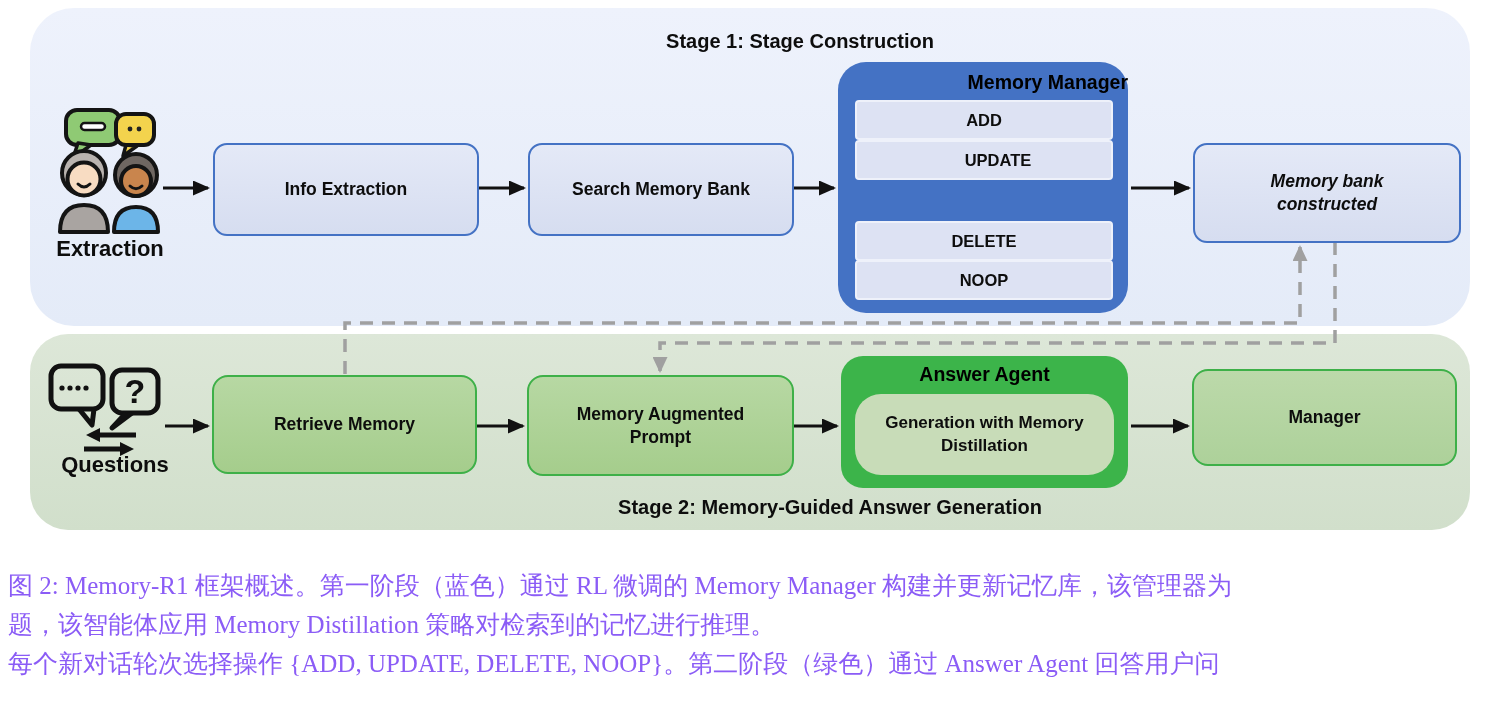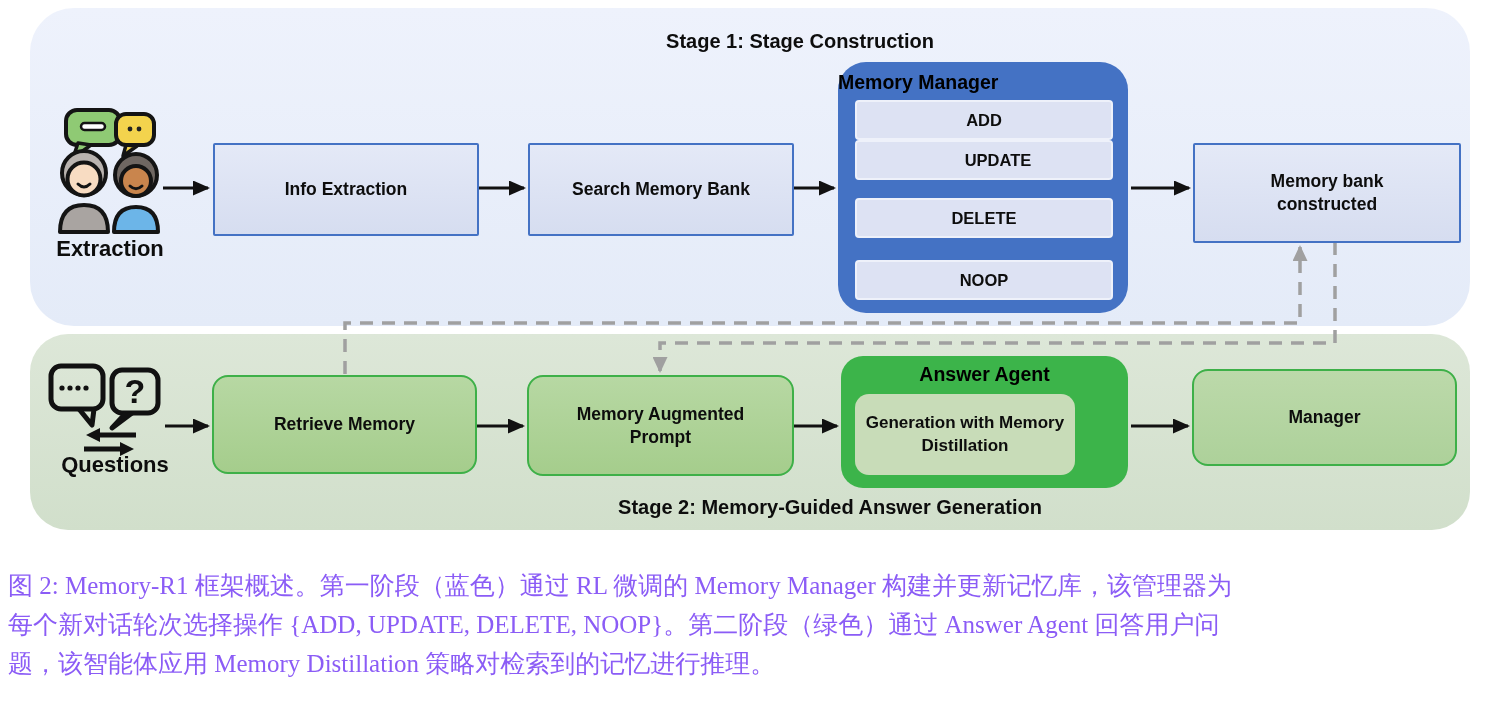--- a/index.html
+++ b/index.html
@@ -23,46 +23,46 @@
   .stage1{left:30px;top:8px;width:1440px;height:318px;border-radius:44px;
           background:linear-gradient(180deg,var(--stage1-bg-top),var(--stage1-bg-bot));}
   .stage2{left:30px;top:334px;width:1440px;height:196px;border-radius:38px;
           background:linear-gradient(180deg,var(--stage2-bg-top),var(--stage2-bg-bot));}
   .stage-title{position:absolute;transform:translateX(-50%);font-weight:700;font-size:20px;white-space:nowrap;}
   .t1{left:800px;top:30px;}
   .t2{left:830px;top:496px;}
   .box{position:absolute;display:flex;align-items:center;justify-content:center;
        text-align:center;font-weight:600;font-size:17.5px;line-height:1.3;white-space:pre-line;}
   .lav{background:linear-gradient(180deg,var(--lav-top),var(--lav-bot));
-       border:2px solid var(--blue);border-radius:2px;}
+       border:2px solid var(--blue);border-radius:14px;}
   .b-info{left:213px;top:143px;width:262px;height:89px;}
   .b-search{left:528px;top:143px;width:262px;height:89px;}
-  .b-membank{left:1193px;top:143px;width:264px;height:96px;}
+  .b-membank{left:1193px;top:143px;width:264px;height:96px;font-style:italic;}
   .gbox{background:linear-gradient(180deg,var(--gbox-top),var(--gbox-bot));
         border:2.5px solid var(--green-border);border-radius:16px;}
   .b-retrieve{left:212px;top:375px;width:261px;height:95px;}
   .b-map{left:527px;top:375px;width:263px;height:97px;}
   .b-answer{left:1192px;top:369px;width:261px;height:93px;
         background:linear-gradient(180deg,var(--abox-top),var(--abox-bot));
         border:2.5px solid var(--green-border);border-radius:16px;}
   .manager{position:absolute;left:838px;top:62px;width:290px;height:251px;
         background:var(--blue);border-radius:28px;}
-  .manager-title{position:absolute;left:0;right:0;top:9px;text-align:left;
+  .manager-title{position:absolute;left:0;right:0;top:9px;text-align:right;
         font-weight:700;font-size:19.5px;color:#000;}
   .action{position:absolute;left:17px;width:258px;height:40px;
         background:var(--action-fill);border:2px solid var(--action-border);border-radius:4px;
         box-sizing:border-box;display:flex;align-items:center;justify-content:center;
         font-weight:600;font-size:16.5px;}
-  .a0{top:38px;}.a1{top:78px;padding-left:28px;}.a2{top:136px;}.a3{top:198px;}
+  .a0{top:38px;}.a1{top:78px;padding-left:28px;}.a2{top:159px;}.a3{top:198px;}
   .agent{position:absolute;left:841px;top:356px;width:287px;height:132px;
         background:var(--agent-green);border-radius:22px;}
   .agent-title{position:absolute;left:0;right:0;top:7px;text-align:center;
         font-weight:700;font-size:19.5px;color:#000000;}
-  .agent-inner{position:absolute;left:14px;top:38px;width:220px;height:81px;
-        background:var(--inner-green);border-radius:14px;
+  .agent-inner{position:absolute;left:14px;top:38px;width:259px;height:81px;
+        background:var(--inner-green);border-radius:26px;
         display:flex;align-items:center;justify-content:center;text-align:center;
         font-weight:600;font-size:17px;line-height:1.3;white-space:pre-line;}
   .icon-label{position:absolute;transform:translateX(-50%);font-weight:600;font-size:22px;white-space:nowrap;}
   .lbl-dialogues{left:110px;top:236px;}
   .lbl-questions{left:115px;top:452px;}
   .icon{position:absolute;}
   .ic-dialogues{left:52px;top:106px;width:118px;height:128px;}
   .ic-questions{left:46px;top:362px;width:122px;height:94px;}
   .overlay{position:absolute;left:0;top:0;pointer-events:none;}
   .caption{position:absolute;left:8px;top:566px;width:1485px;
@@ -176,17 +176,17 @@
         <path d="M38,87 H76"></path>
         <path d="M74,80 L88,87 L74,94 Z" fill="#111" stroke="none"></path>
       </g>
     </g>
     <text x="89" y="41" text-anchor="middle" font-family="Liberation Sans, sans-serif" font-size="34" font-weight="700" fill="#111">?</text>
   </svg>
   <div class="icon-label lbl-questions">Questions</div>
 
   <div class="caption">
     <div>图 2: Memory-R1 框架概述。第一阶段（蓝色）通过 RL 微调的 Memory Manager 构建并更新记忆库，该管理器为</div>
+    <div>题，该智能体应用 Memory Distillation 策略对检索到的记忆进行推理。</div>
     <div>每个新对话轮次选择操作 {ADD, UPDATE, DELETE, NOOP}。第二阶段（绿色）通过 Answer Agent 回答用户问</div>
-    <div>题，该智能体应用 Memory Distillation 策略对检索到的记忆进行推理。</div>
   </div>
 
 </div>
 
 </body></html>

